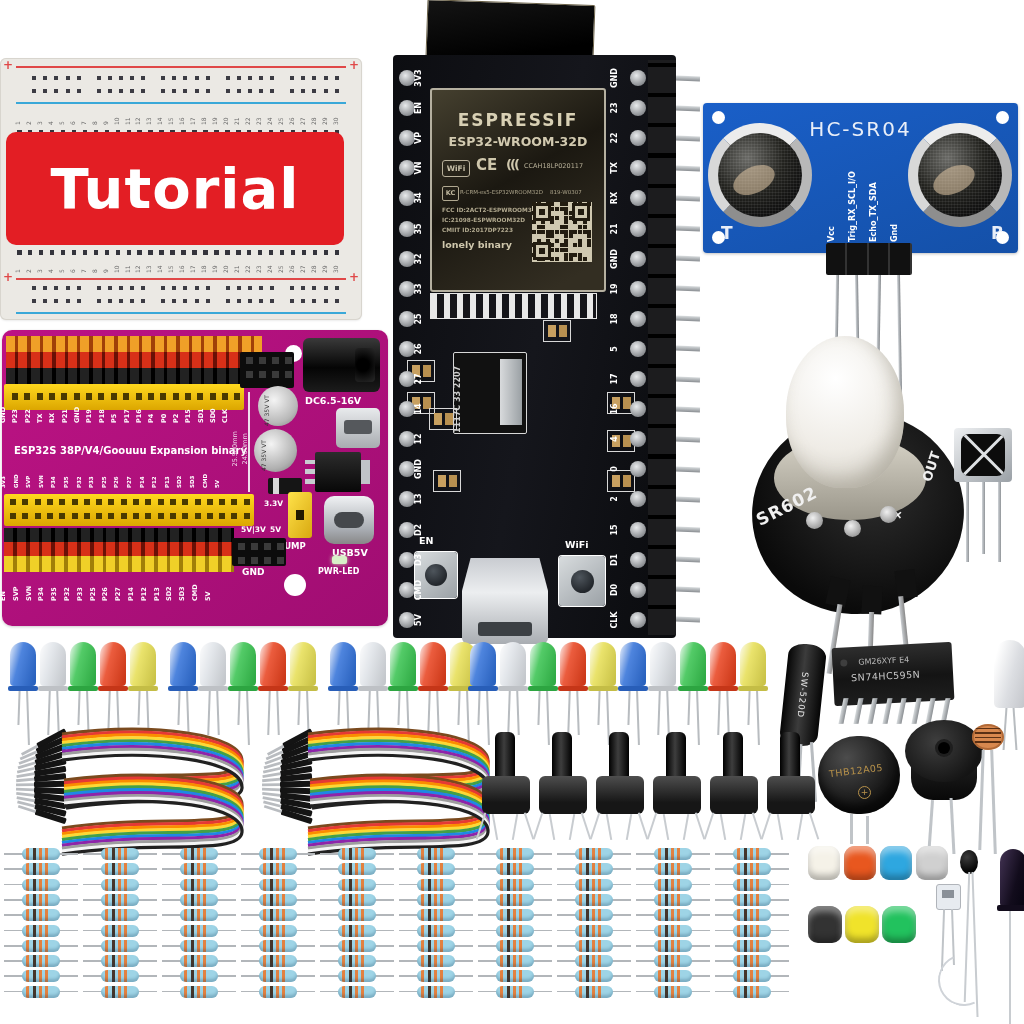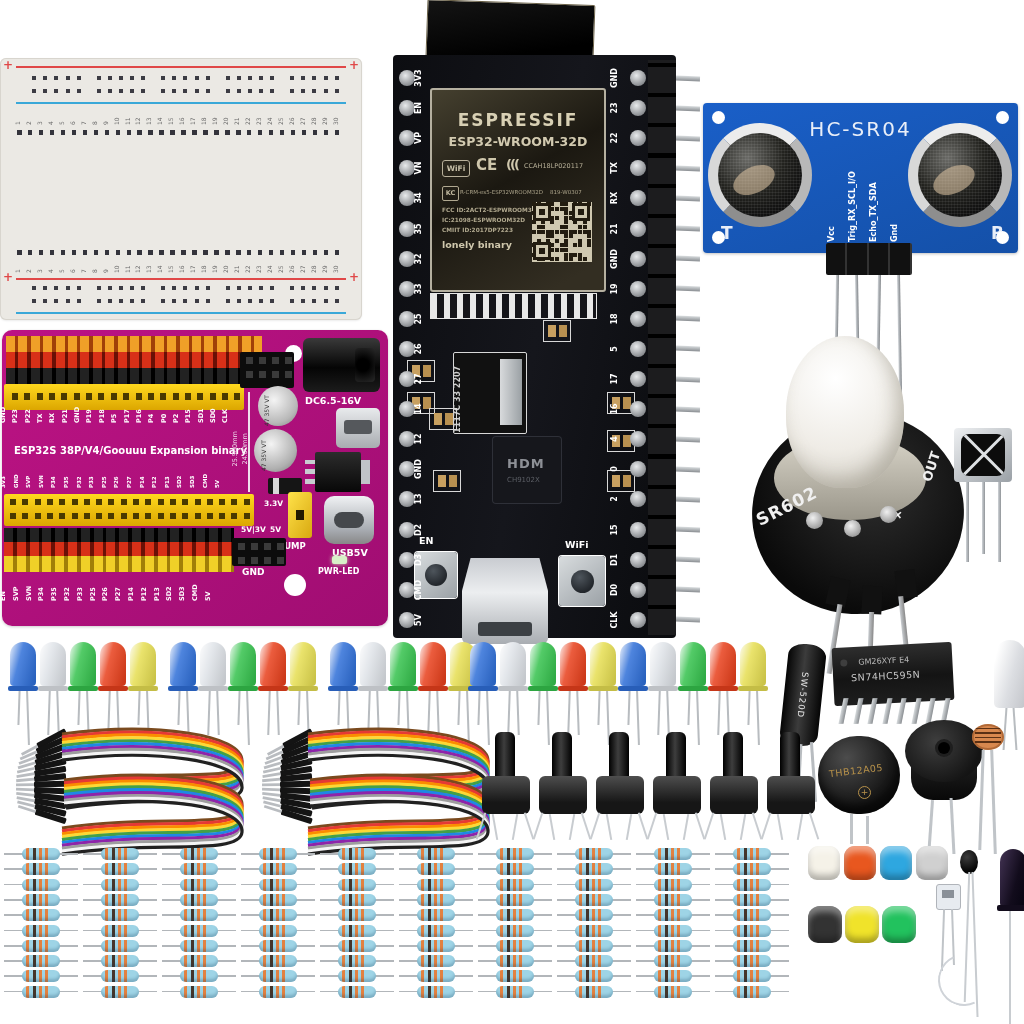--- a/index.html
+++ b/index.html
@@ -12,20 +12,23 @@
 </head>
 <body>
 
 <div id="canvas">
 
   <div id="bb" class="c" style="left:0;top:58px;width:362px;height:262px;background:#ebe9e4;border-radius:6px;box-shadow:inset 0 0 0 1px #d8d5ce,0 1px 2px rgba(0,0,0,.08)">
     <div class="c" style="left:16px;top:8px;width:330px;height:2px;background:#e04848"></div>
     <div class="t" style="left:3px;top:1px;color:#e04848;font-size:12px;font-weight:bold">+</div>
     <div class="t" style="left:349px;top:1px;color:#e04848;font-size:12px;font-weight:bold">+</div>
     <div class="c" style="left:16px;top:44px;width:330px;height:2px;background:#3aa8d8"></div>
+    <div id="bb-banner" class="c" style="left: 6px; top: 74px; width: 338px; height: 113px; border-radius: 10px; display: flex; align-items: center; justify-content: center; z-index: 3; background: rgb(227, 30, 36);">
+      <span class="t" style="position:static;color:#fff;font-size:56px;font-weight:bold;letter-spacing:1px">Tutorial</span>
+    </div>
     <div class="c" style="left:16px;top:220px;width:330px;height:2px;background:#e04848"></div>
     <div class="t" style="left:3px;top:213px;color:#e04848;font-size:12px;font-weight:bold">+</div>
     <div class="t" style="left:349px;top:213px;color:#e04848;font-size:12px;font-weight:bold">+</div>
     <div class="c" style="left:16px;top:254px;width:330px;height:2px;background:#3aa8d8"></div>
   <div style="position: absolute; left: 32px; top: 18px; width: 4px; height: 4px; background: rgb(60, 60, 68);"></div>
       <div style="position: absolute; left: 43.2px; top: 18px; width: 4px; height: 4px; background: rgb(60, 60, 68);"></div>
       <div style="position: absolute; left: 54.4px; top: 18px; width: 4px; height: 4px; background: rgb(60, 60, 68);"></div>
       <div style="position: absolute; left: 65.6px; top: 18px; width: 4px; height: 4px; background: rgb(60, 60, 68);"></div>
       <div style="position: absolute; left: 76.8px; top: 18px; width: 4px; height: 4px; background: rgb(60, 60, 68);"></div>
       <div style="position: absolute; left: 96.5px; top: 18px; width: 4px; height: 4px; background: rgb(60, 60, 68);"></div>
@@ -376,24 +379,20 @@
         </div>
     </div>
 
     <div class="c" style="left:37px;top:293px;width:165px;height:24px;border:1px solid #e8e8e8;background:repeating-linear-gradient(90deg,#e8e8e8 0 6px,#15151a 6px 13px)"></div>
 
     <div class="c" style="left:60px;top:352px;width:72px;height:80px;border:1px solid #d8d8d8;background:#111;border-radius:2px">
       <div class="c" style="left:46px;top:6px;width:22px;height:66px;background:linear-gradient(90deg,#d8dadc,#9aa0a4)"></div>
       <span class="t vrot" style="left:8px;top:72px;color:#cfcfcf;font-size:8px;font-weight:bold">1117C 33 2207</span>
     </div>
 
-    <div class="c" style="left:100px;top:437px;width:68px;height:66px;background:#16171c;border-radius:3px;box-shadow:0 0 0 1px #2e3038">
-      <span class="t" style="left:14px;top:20px;color:#8d9096;font-size:13px;font-weight:bold;letter-spacing:1px">HDM</span>
-      <span class="t" style="left:14px;top:40px;color:#5c5f66;font-size:7px">CH9102X</span>
-    </div>
 
     <span class="t" style="left:26px;top:536px;color:#fff;font-size:9.5px;font-weight:bold">EN</span>
     <div class="c" style="left:22px;top:552px;width:42px;height:46px;background:linear-gradient(140deg,#d8dcde,#9ba1a6);border-radius:3px;box-shadow:0 0 0 1px #fff">
       <div class="c" style="left:10px;top:12px;width:22px;height:22px;border-radius:50%;background:radial-gradient(circle at 38% 32%,#4e555c,#23272c 70%)"></div>
     </div>
 
     <span class="t" style="left:172px;top:540px;color:#fff;font-size:9.5px;font-weight:bold">WiFi</span>
     <div class="c" style="left:166px;top:556px;width:46px;height:50px;background:linear-gradient(140deg,#d8dcde,#9ba1a6);border-radius:3px;box-shadow:0 0 0 1px #fff">
       <div class="c" style="left:12px;top:14px;width:23px;height:23px;border-radius:50%;background:radial-gradient(circle at 38% 32%,#4e555c,#23272c 70%)"></div>
     </div>

